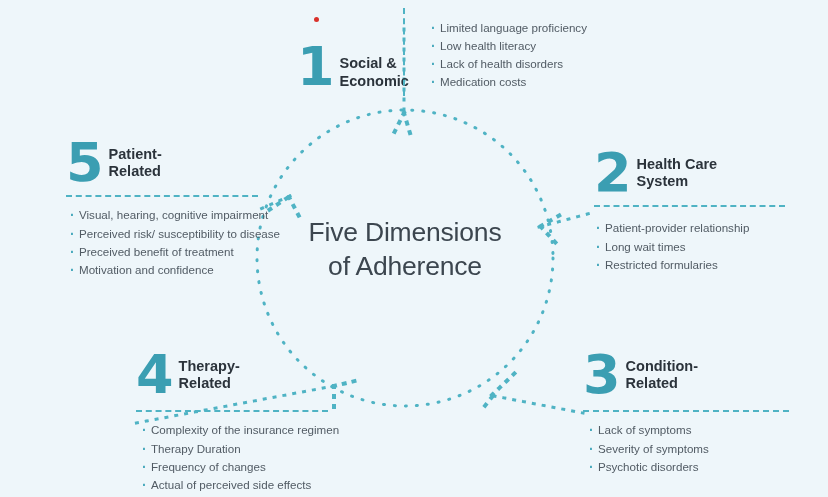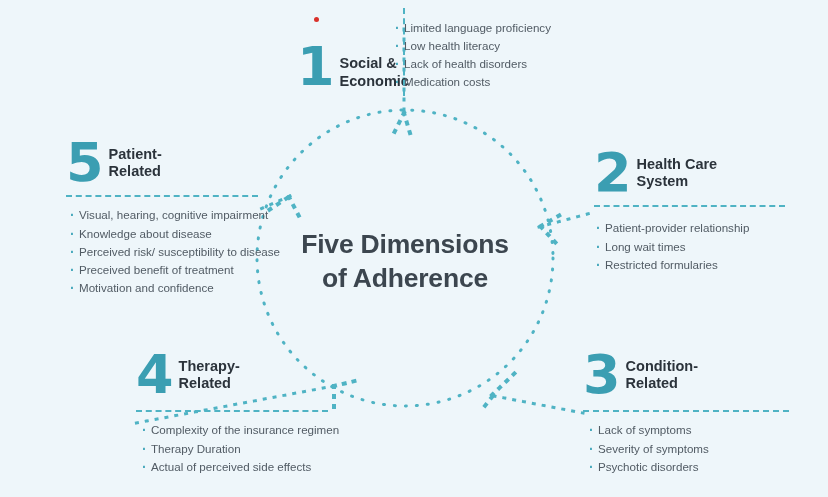--- a/index.html
+++ b/index.html
@@ -23,25 +23,25 @@
   svg.deco {
     position: absolute;
     left: 0; top: 0;
     width: 828px;
     height: 497px;
     pointer-events: none;
   }
   .center-title {
     position: absolute;
     left: 255px;
-    top: 228px;
+    top: 216px;
     width: 300px;
     text-align: center;
     font-size: 26.5px;
-    font-weight: bold;
+    font-weight: normal;
     line-height: 1.28;
     color: #3c464f;
     letter-spacing: -0.2px;
   }
   .dim {
     position: absolute;
   }
   .dim-head {
     display: flex;
     align-items: center;
@@ -85,21 +85,21 @@
     position: absolute;
     left: 0;
     top: -1px;
     color: #49a9bd;
     font-weight: bold;
     font-size: 14px;
   }
   
   #dim1 { left: 297px; top: 44px; }
   #dim1 .dim-head { align-items: flex-end; }
-  #dim1-list { position: absolute; left: 395px; top: 10px; }
+  #dim1-list { position: absolute; left: 431px; top: 10px; }
   #dim1-rule { position: absolute; left: 403px; top: 8px; width: 0; height: 88px;
                border-top: 0; border-left: 2px dashed #4fb3c4; }
   #dim2 { left: 594px; top: 150px; width: 200px; }
   #dim2 .dim-rule { width: 191px; }
   #dim3 { left: 583px; top: 352px; width: 210px; }
   #dim3 .dim-rule { width: 206px; margin-top: 12px; }
   #dim4 { left: 136px; top: 352px; width: 195px; }
   #dim4 .dim-rule { width: 192px; margin-top: 12px; }
   #dim4 ul.bullets { margin-left: 6px; }
   #dim5 { left: 66px; top: 140px; width: 196px; }
@@ -207,33 +207,33 @@
   <div class="dim" id="dim4">
     <div class="dim-head">
       <span class="dim-num">4</span>
       <span class="dim-label">Therapy-
 Related</span>
     </div>
     <div class="dim-rule"></div>
     <ul class="bullets">
       <li>Complexity of the insurance regimen</li>
       <li>Therapy Duration</li>
+      <li>Frequency of changes</li>
       <li>Actual of perceived side effects</li>
     </ul>
   </div>
 
   <div class="dim" id="dim5">
     <div class="dim-head">
       <span class="dim-num">5</span>
       <span class="dim-label">Patient-
 Related</span>
     </div>
     <div class="dim-rule"></div>
     <ul class="bullets">
       <li>Visual, hearing, cognitive impairment</li>
-      <li>Knowledge about disease</li>
       <li>Perceived risk/ susceptibility to disease</li>
       <li>Preceived benefit of treatment</li>
       <li>Motivation and confidence</li>
     </ul>
   </div>
 
 </div>
 
 </body></html>

